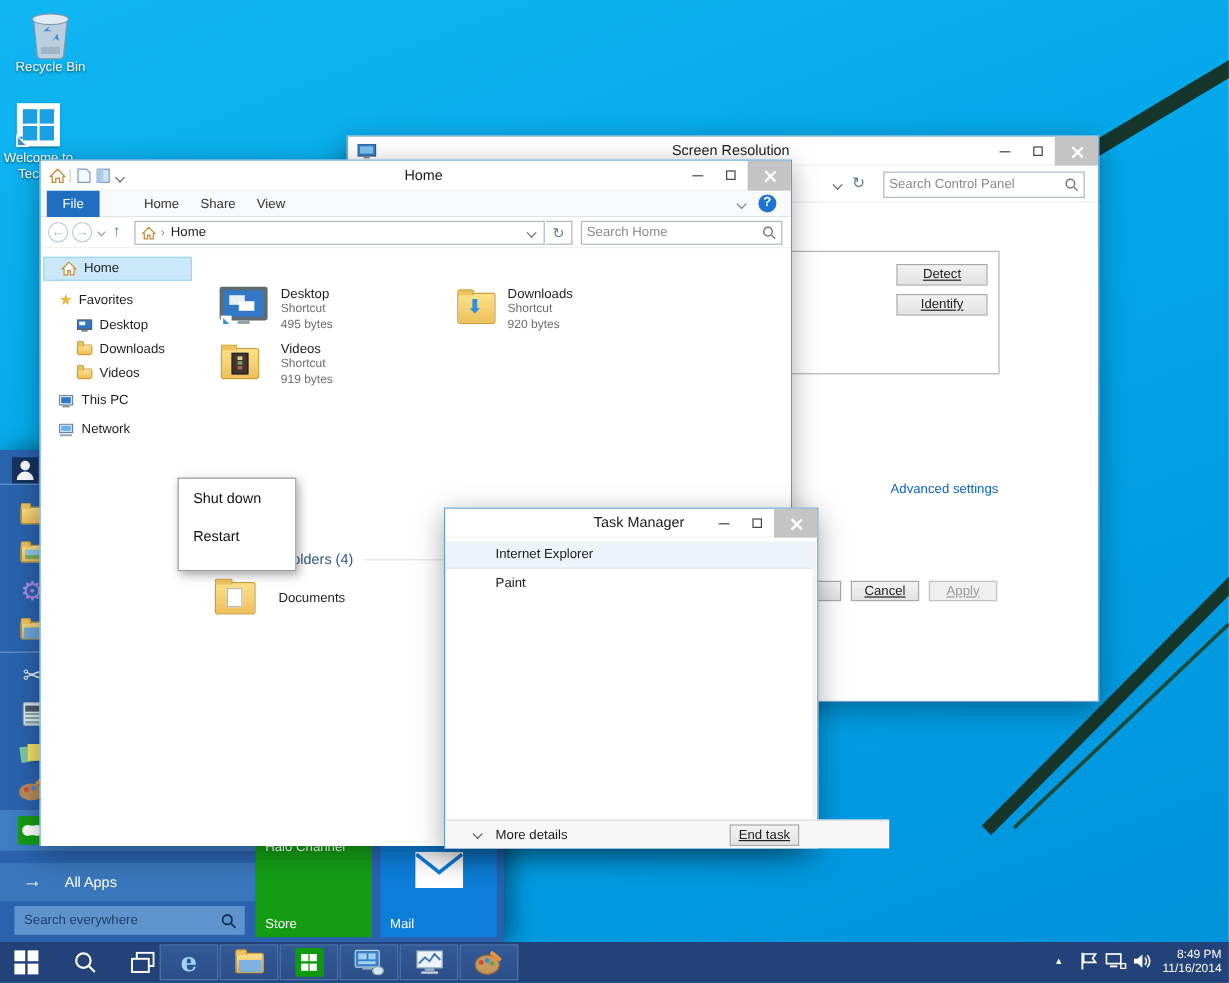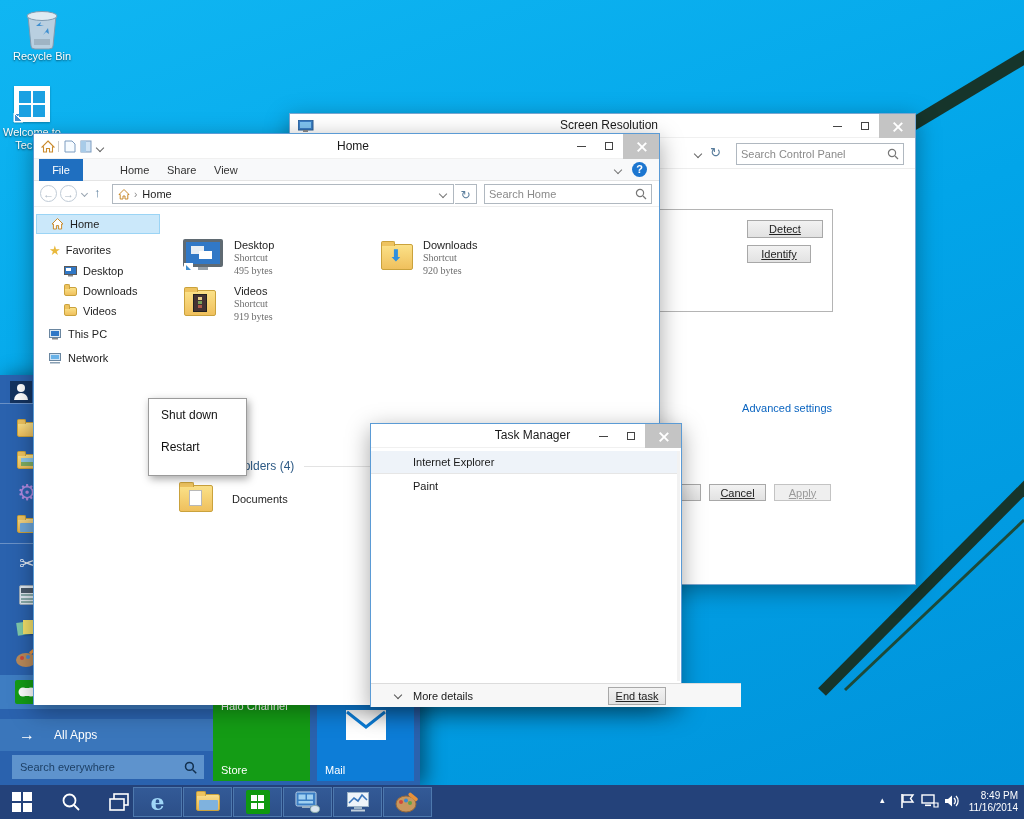--- a/index.html
+++ b/index.html
@@ -31,21 +31,21 @@
   
   .folder { position:relative; background:linear-gradient(#fbe188,#efc05d); border:1px solid #caa23c; border-radius:2px; }
   .folder::before { content:""; position:absolute; top:-4px; left:-1px; width:40%; height:4px;
     background:#eec35f; border:1px solid #caa23c; border-bottom:0; border-radius:2px 2px 0 0; }
 
   
   .grp-hdr { position:absolute; display:flex; align-items:center; font-size:12px; color:#2d5a85; }
   .grp-hdr .tri { font-size:7px; color:#555; margin-right:6px; }
   .grp-hdr .rule { flex:1; height:1px; background:#e3e3e3; margin-left:10px; }
   .fitem-name { font-size:11px; color:#1e1e1e; }
-  .fitem-meta { font-size:10px; color:#6d6d6d; line-height:13px;font-family:Liberation Serif, serif; }
+  .fitem-meta { font-size:10px; color:#6d6d6d; line-height:13px; }
   .side-item { position:absolute; display:flex; align-items:center; font-size:11px; color:#1e1e1e; height:20px; }
 
   
   .start { position:absolute; left:0; top:375px; width:420px; height:410px; background:#2a62ae; box-shadow:6px 0 18px rgba(0,0,0,.45); }
   .sm-item { position:absolute; left:0; width:213px; height:32px; display:flex; align-items:center; color:#fff; font-size:12px; }
   .sm-item .ic { width:26px; height:26px; margin:0 14px 0 14px; flex:none; display:flex; align-items:center; justify-content:center; }
   .sm-hl { background:#3e7dc2; }
   .tile { position:absolute; color:#fff; }
   .tile-label { position:absolute; left:8px; bottom:5px; font-size:11px; }
   .pm { position:absolute; left:148px; top:23px; width:99px; height:78px; background:#fff; border:1px solid #9b9b9b;
@@ -130,21 +130,21 @@
       <input placeholder="Search Control Panel" style="">
       <svg class="mag" viewBox="0 0 12 12">
           <circle cx="5" cy="5" r="3.6" fill="none" stroke="#777" stroke-width="1.2"></circle>
           <line x1="8" y1="8" x2="11" y2="11" stroke="#777" stroke-width="1.2"></line>
         </svg>
     </div>
   </div>
 
   <div class="abs" style="left:200px;top:95px;width:343px;height:103px;border:1px solid #b4b4b4"></div>
   <div class="btn" style="left:457px;top:106px;width:76px;height:18px">Detect</div>
-  <div class="btn" style="left:457px;top:131px;width:64px;height:18px">Identify</div>
+  <div class="btn" style="left:457px;top:131px;width:76px;height:18px">Identify</div>
   <div class="abs" style="right:83px;top:288px;font-size:11px;color:#0a64c0">Advanced settings</div>
   <div class="btn" style="left:354px;top:370px;width:57px;height:17px">OK</div>
   <div class="btn" style="left:419px;top:370px;width:57px;height:17px">Cancel</div>
   <div class="btn disabled" style="left:484px;top:370px;width:57px;height:17px">Apply</div>
 </div>
 
 <div class="win" style="left:33px;top:133px;width:627px;height:572px;z-index:3;border-color:#5b9bd5">
   <div class="titlebar" style="height:25px">
     <svg class="abs" style="left:7px;top:6px" width="14" height="13">
         <path d="M7 1 L13 7 L11.5 7 L11.5 12 L8.5 12 L8.5 8.5 L5.5 8.5 L5.5 12 L2.5 12 L2.5 7 L1 7 Z" fill="#fff" stroke="#c98a2c" stroke-width="1.1"></path>

